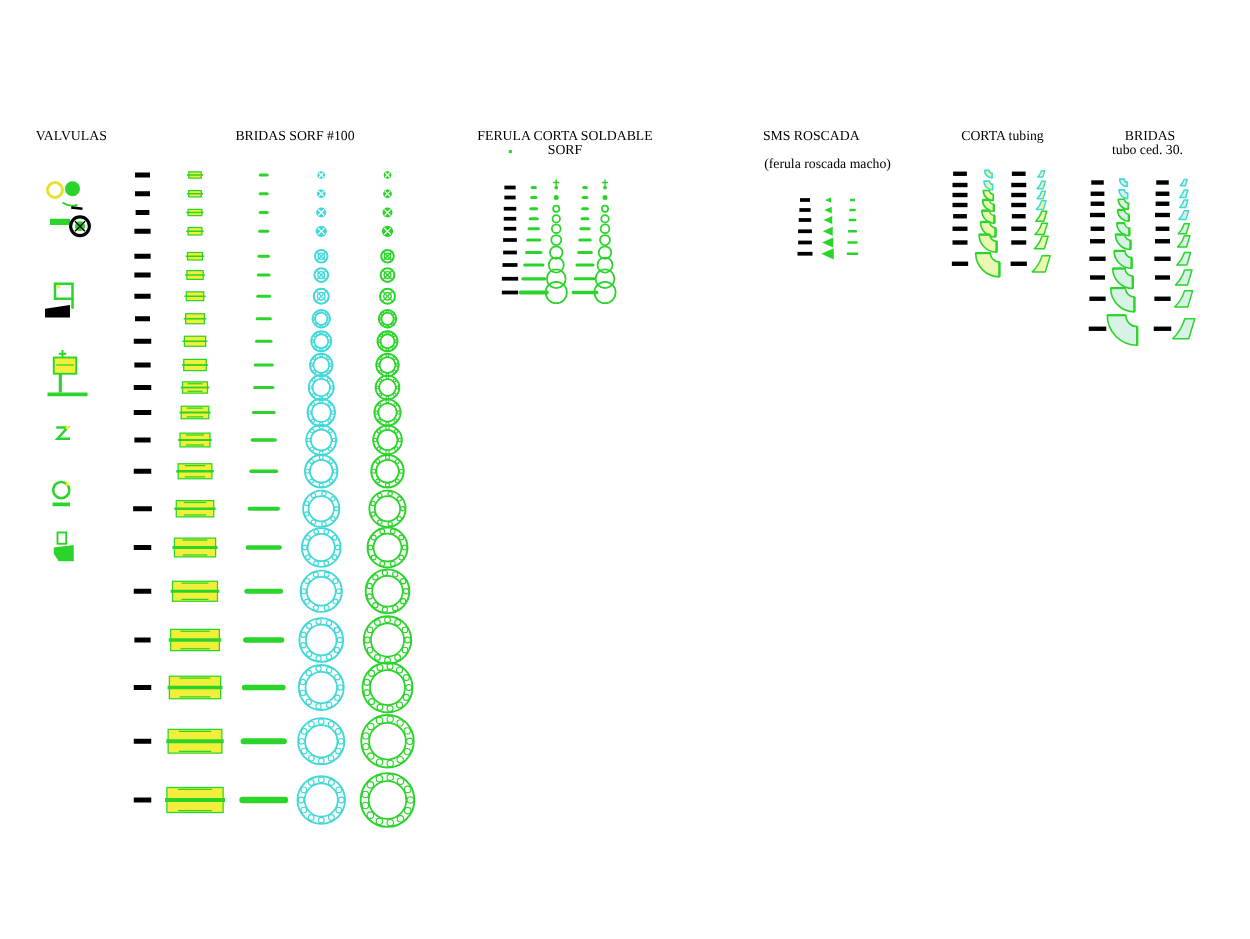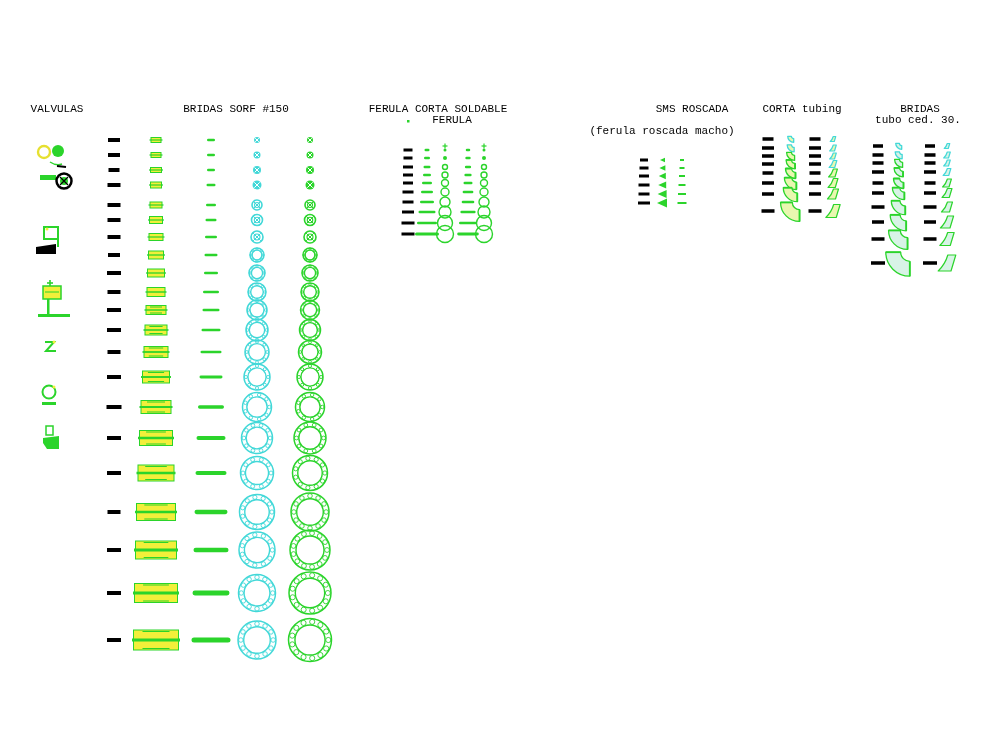--- a/index.html
+++ b/index.html
@@ -1,34 +1,34 @@
 <!DOCTYPE html>
 <html><head>
 <meta charset="utf-8">
 <style>
   html,body{margin:0;padding:0;background:#ffffff;}
   #canvas{
     position:relative;width:1000px;height:751px;background:#ffffff;
-    overflow:hidden;font-family:Liberation Mono, monospace;
+    overflow:hidden;font-family:Liberation Serif, serif;
   }
   .hdr{
     position:absolute;transform:translateX(-50%);
     font-size:11px;line-height:11px;color:#000;white-space:nowrap;
   }
   #cad-svg{position:absolute;left:0;top:0;}
 </style>
 </head>
 <body>
 
 <div id="canvas">
   <div class="hdr" style="left:57px;top:104px">VALVULAS</div>
-  <div class="hdr" style="left:236px;top:104px">BRIDAS SORF #150</div>
-  <div class="hdr" style="left:438px;top:104px">FERULA CORTA SOLDABLE</div>
-  <div class="hdr" style="left:452px;top:115px">FERULA</div>
-  <div class="hdr" style="left:692px;top:104px">SMS ROSCADA</div>
+  <div class="hdr" style="left:236px;top:104px">BRIDAS SORF #100</div>
+  <div class="hdr" style="left:452px;top:104px">FERULA CORTA SOLDABLE</div>
+  <div class="hdr" style="left:452px;top:115px">SORF</div>
+  <div class="hdr" style="left:649px;top:104px">SMS ROSCADA</div>
   <div class="hdr" style="left:662px;top:126px">(ferula roscada macho)</div>
   <div class="hdr" style="left:802px;top:104px">CORTA tubing</div>
   <div class="hdr" style="left:920px;top:104px">BRIDAS</div>
   <div class="hdr" style="left:918px;top:115px">tubo ced. 30.</div>
   <svg id="cad-svg" width="1000" height="751" viewBox="0 0 1000 751">
       <g>
         <circle cx="44" cy="152" r="6" fill="none" stroke="#e6e030" stroke-width="2.4"></circle>
         <circle cx="58" cy="151" r="6" fill="#2bd42b"></circle>
         <path d="M 50 162 q 6 4 12 2" fill="none" stroke="#2bd42b" stroke-width="1.5"></path>
         <line x1="57" y1="166" x2="66" y2="167" stroke="#000000" stroke-width="2"></line>

